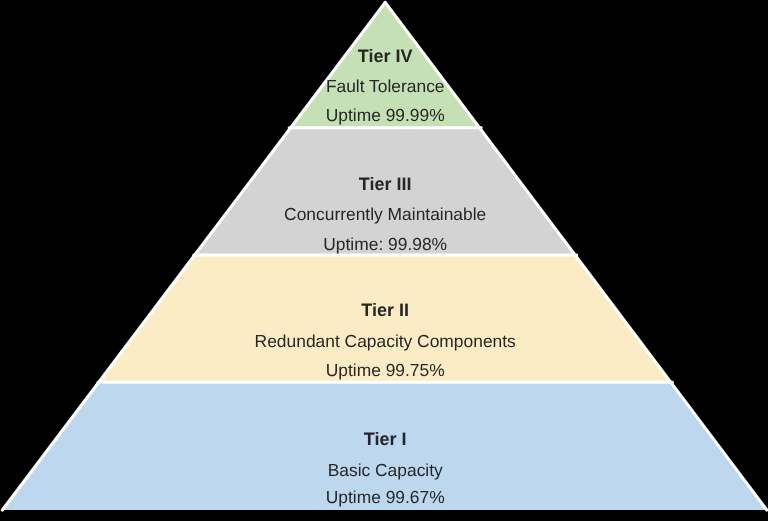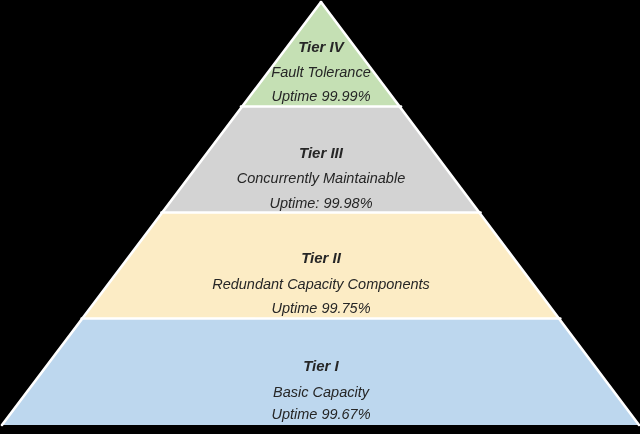--- a/index.html
+++ b/index.html
@@ -8,21 +8,20 @@
     background: #000000;
     width: 640px;
     height: 434px;
     overflow: hidden;
     font-family: "Liberation Sans", sans-serif;
   }
   .stage {
     position: relative;
     width: 640px;
     height: 434px;
-    font-style: italic;
   }
   svg text {
     font-family: "Liberation Sans", sans-serif;
     font-size: 14.5px;
     text-anchor: middle;
   }
   svg text.tier-title {
     font-weight: 700;
     font-size: 15px;
   }

